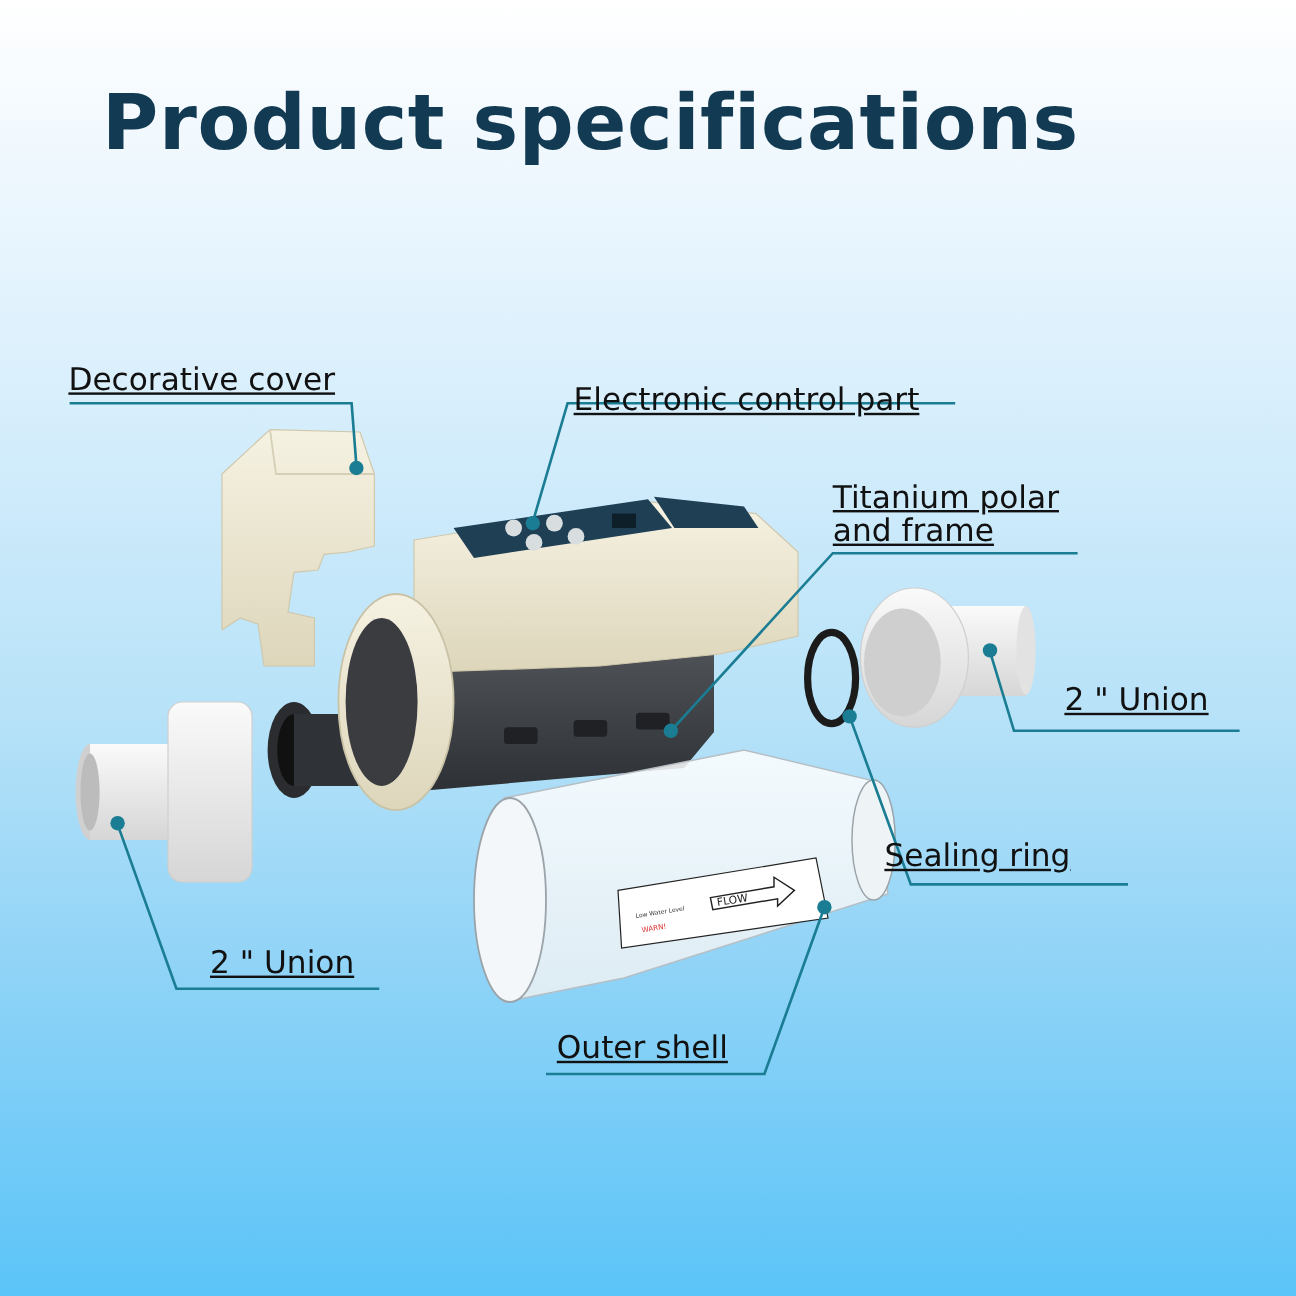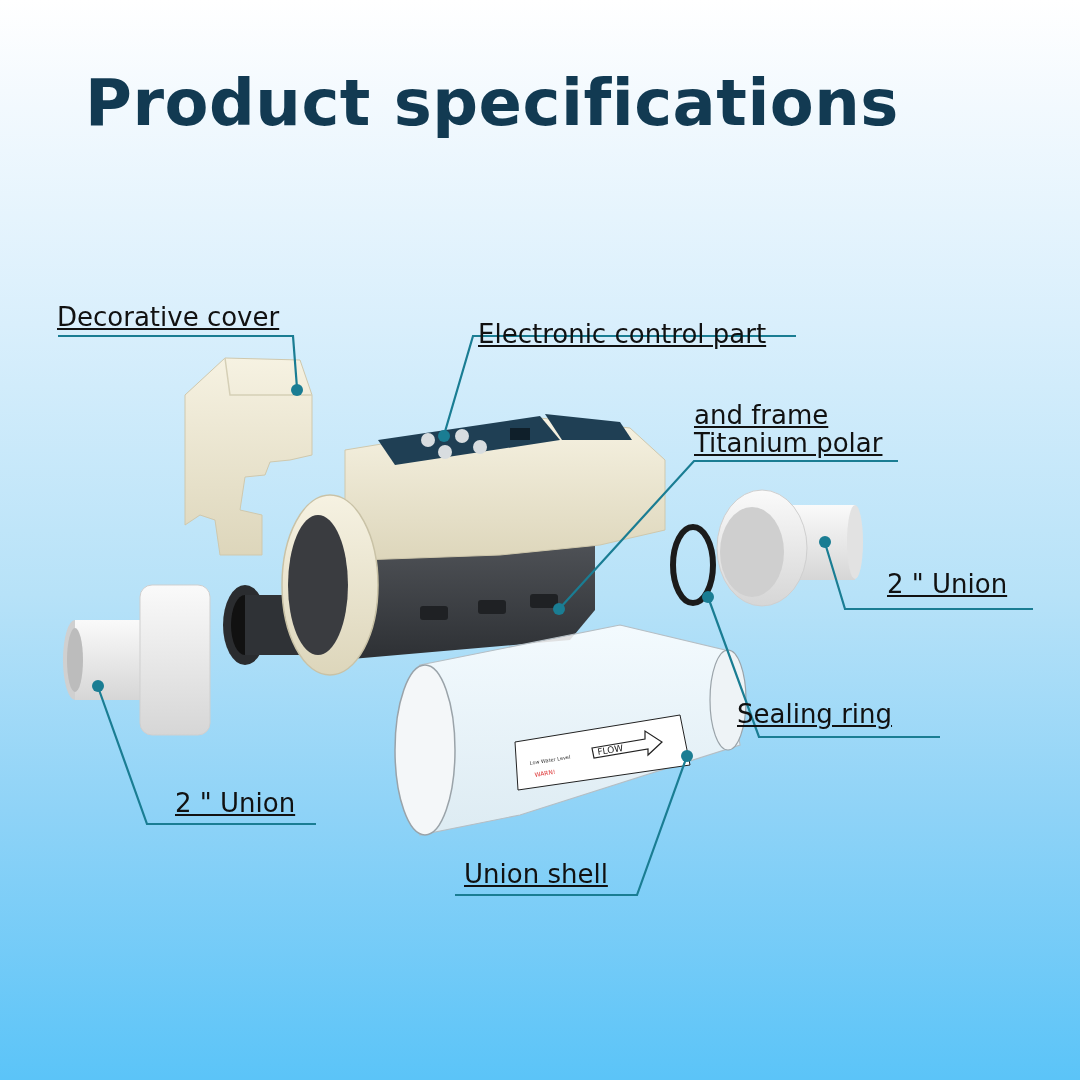--- a/index.html
+++ b/index.html
@@ -124,19 +124,19 @@
     <circle class="dot" cx="98" cy="686" r="6"></circle>
 
     <polyline class="lead" points="455,895 637,895 687,756"></polyline>
     <circle class="dot" cx="687" cy="756" r="6"></circle>
   </g>
 </svg>
 
 <div class="label" style="left:57px; top:303px;">Decorative cover</div>
 <div class="label" style="left:478px; top:320px;">Electronic control part</div>
 <div class="label" style="left:694px; top:401px;">
+  <div>Titanium polar</div>
   <div>and frame</div>
-  <div>Titanium polar</div>
 </div>
 <div class="label" style="left:887px; top:570px;">2 " Union</div>
 <div class="label" style="left:737px; top:700px;">Sealing ring</div>
 <div class="label" style="left:175px; top:789px;">2 " Union</div>
-<div class="label" style="left:464px; top:860px;">Union shell</div>
+<div class="label" style="left:464px; top:860px;">Outer shell</div>
 
 </body></html>

